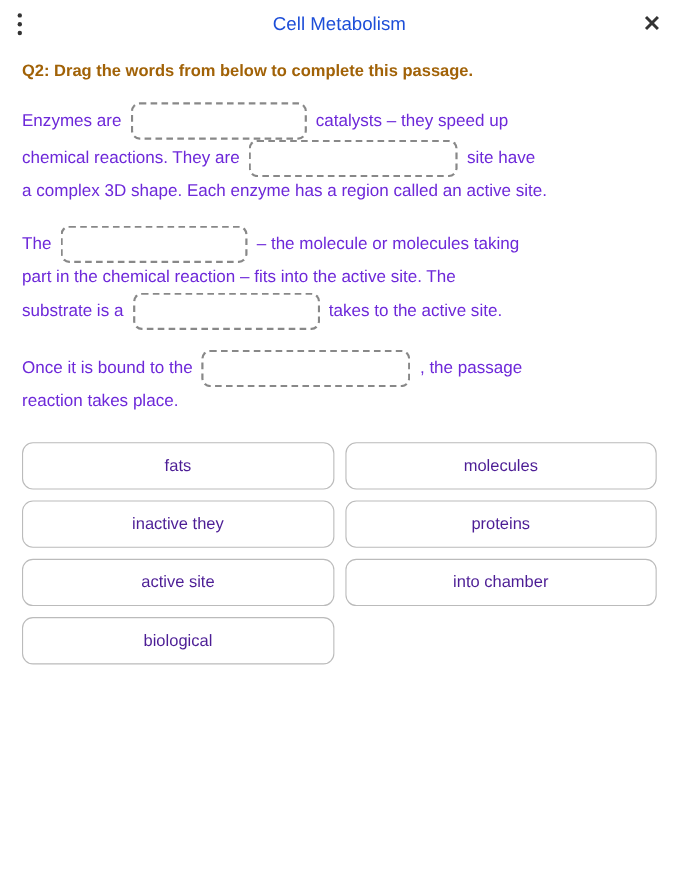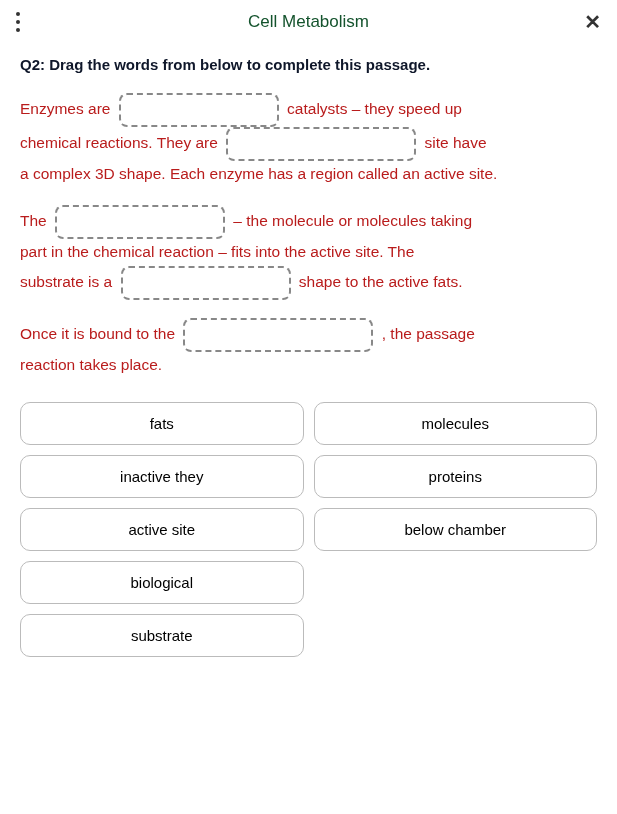--- a/index.html
+++ b/index.html
@@ -22,48 +22,48 @@
       border-bottom: none;
       position: relative;
     }
 
     .header-title {
       position: absolute;
       left: 50%;
       transform: translateX(-50%);
       font-size: 17px;
       font-weight: 500;
-      color: #14532d;
+      color: #1d4ed8;
     }
 
     .close-btn {
       font-size: 20px;
       color: #333;
       cursor: pointer;
       background: none;
       border: none;
       font-weight: bold;
       line-height: 1;
     }
 
     .content {
       padding: 16px 20px 16px 20px;
     }
 
     .question-label {
       font-size: 15px;
       font-weight: 700;
       margin-bottom: 20px;
-      color: #0f172a;
+      color: #a16207;
     }
 
     .passage {
       font-size: 15.5px;
       line-height: 1.7;
-      color: #b91c1c;
+      color: #6d28d9;
       margin-bottom: 24px;
     }
 
     .drop-zone {
       display: inline-block;
       width: 160px;
       height: 34px;
       border: 2px dashed #888;
       border-radius: 8px;
       vertical-align: middle;
@@ -90,21 +90,21 @@
       margin-top: 20px;
     }
 
     .word-tile {
       background: #fff;
       border: 1.5px solid #bbb;
       border-radius: 10px;
       text-align: center;
       padding: 12px 10px;
       font-size: 15px;
-      color: #000000;
+      color: #4c1d95;
       cursor: grab;
       user-select: none;
     }
 
     .word-tile.single-col {
       grid-column: 1 / 2;
     }
 
     .dots-icon {
       display: flex;
@@ -155,35 +155,34 @@
 
     <div class="paragraph-block">
       <span>The</span>
       <span class="drop-zone medium"></span>
       <span>– the molecule or molecules taking</span>
       <br>
       <span>part in the chemical reaction – fits into the active site. The</span>
       <br>
       <span>substrate is a</span>
       <span class="drop-zone medium"></span>
-      <span>shape to the active fats.</span>
+      <span>takes to the active site.</span>
     </div>
 
     <div class="paragraph-block">
       <span>Once it is bound to the</span>
       <span class="drop-zone wide"></span>
       <span>, the passage</span>
       <br>
       <span>reaction takes place.</span>
     </div>
   </div>
 
   <div class="word-bank">
     <div class="word-tile">fats</div>
     <div class="word-tile">molecules</div>
     <div class="word-tile">inactive they</div>
     <div class="word-tile">proteins</div>
     <div class="word-tile">active site</div>
-    <div class="word-tile">below chamber</div>
+    <div class="word-tile">into chamber</div>
     <div class="word-tile">biological</div>
-    <div class="word-tile single-col">substrate</div>
   </div>
 </div>
 
 </body></html>

